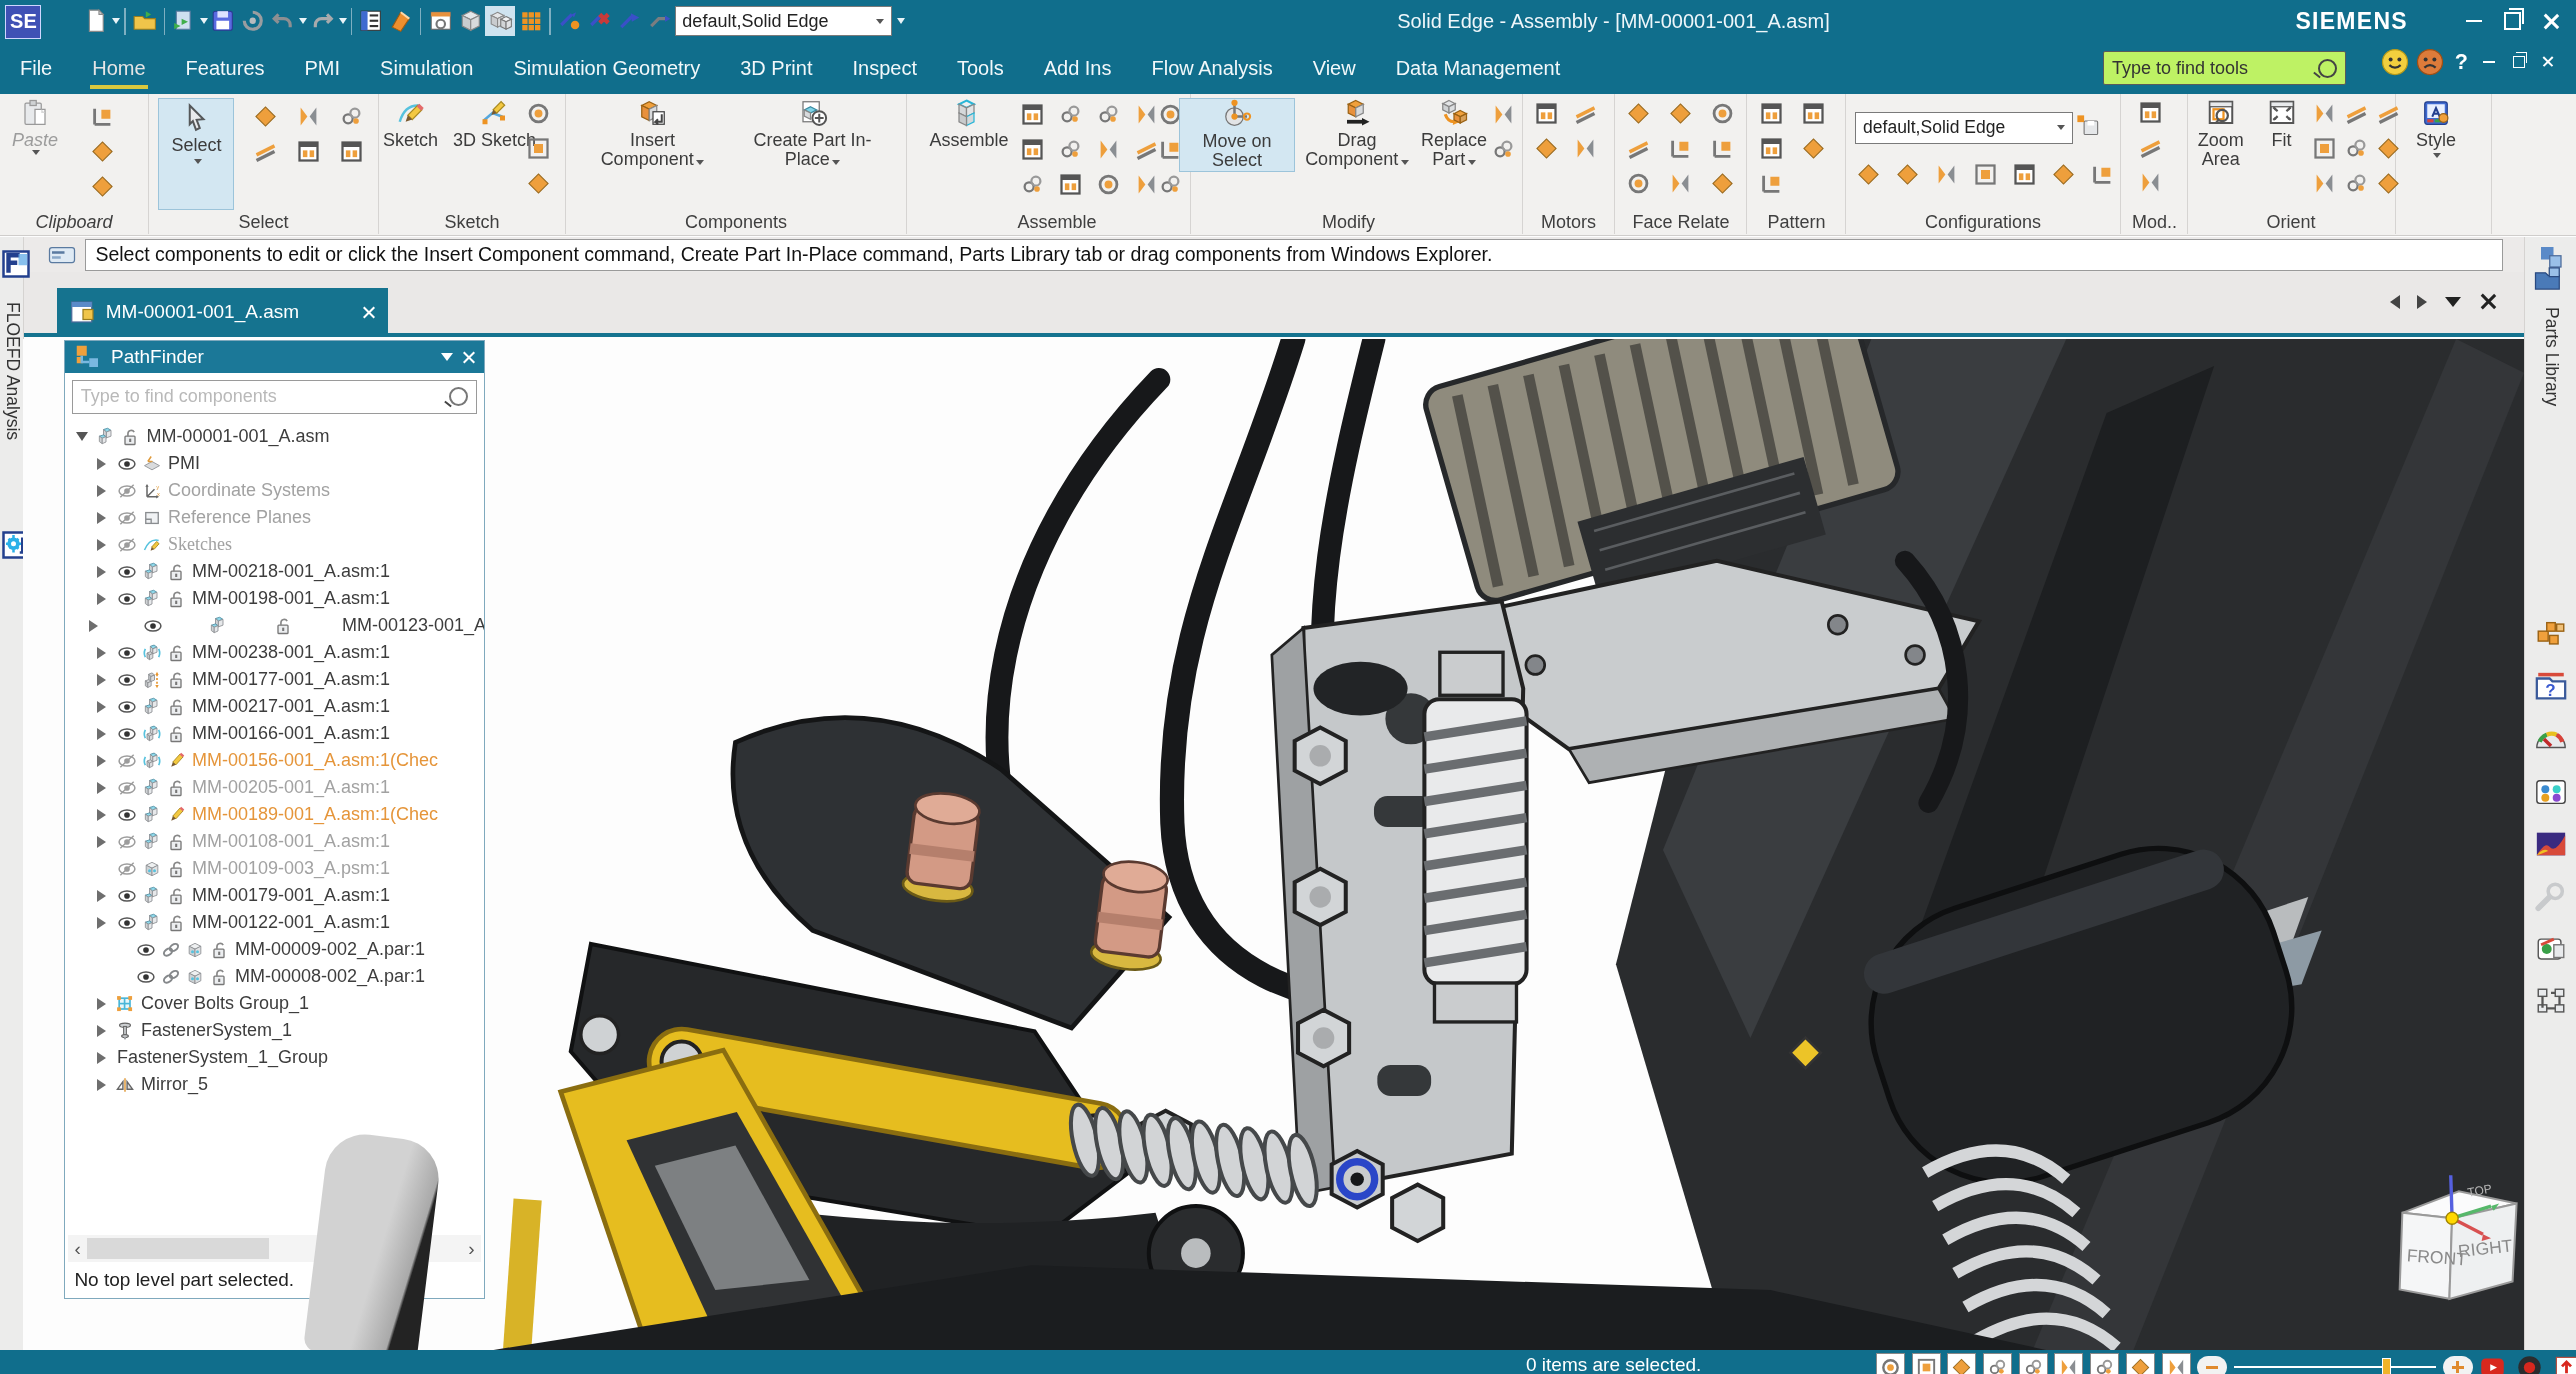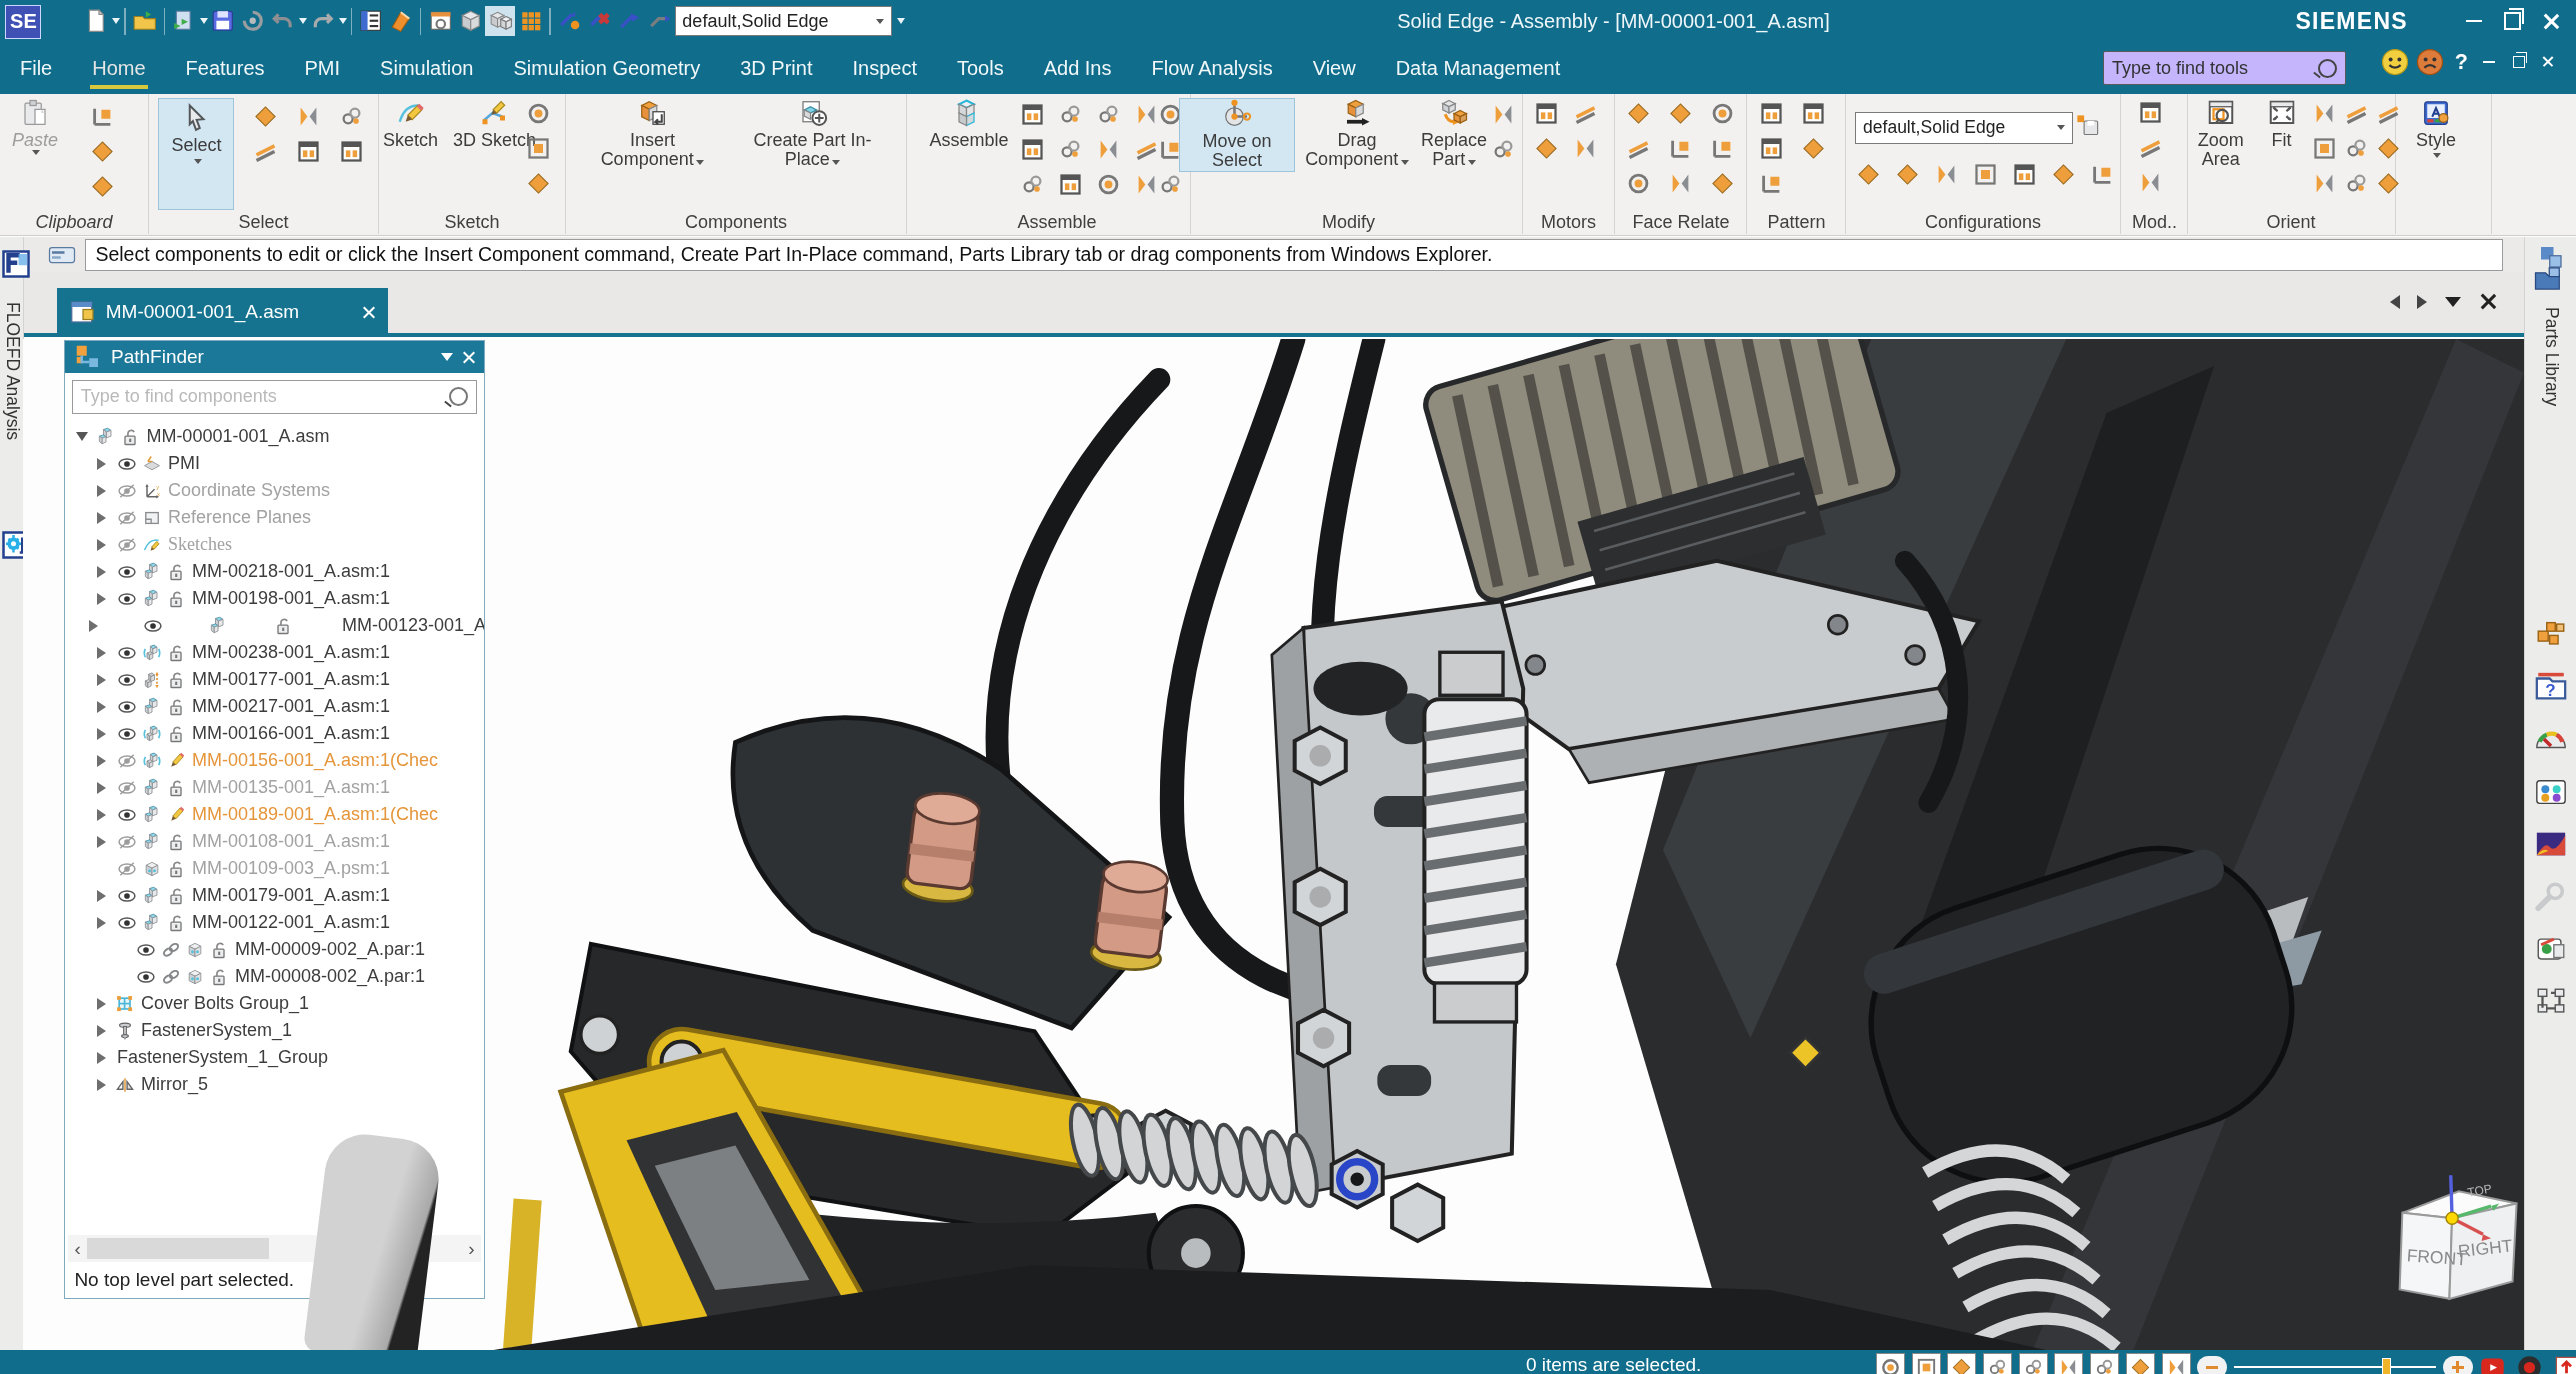--- a/index.html
+++ b/index.html
@@ -28,21 +28,21 @@
   .ic-restore{width:13.4px;height:13.4px;border:2px solid #fff;position:relative;}
   .ic-restore:before{content:"";position:absolute;left:3.4px;top:-6px;width:13.4px;height:13.4px;border:2px solid #fff;border-bottom:none;border-left:none;}
   .ic-close{position:relative;width:17.5px;height:17.5px;}
   .ic-close:before,.ic-close:after{content:"";position:absolute;left:8px;top:-0.7px;width:2.7px;height:19px;background:#fff;}
   .ic-close:before{transform:rotate(45deg);} .ic-close:after{transform:rotate(-45deg);}
   
   #menubar{left:0;top:42px;width:2576px;height:52px;background:#106e8c;display:flex;align-items:center;}
   .mtab{padding:0 20px;font-size:20px;color:#f2f8fa;height:52px;display:flex;align-items:center;position:relative;}
   .mtab.active{color:#e5e5e5;}
   .mtab.active:after{content:"";position:absolute;left:17.5px;right:17.5px;bottom:5.4px;height:3.4px;background:#d9c83e;}
-  #find-tools{left:2103px;top:51px;width:225px;height:32px;background:#c4b5fd;border:0.7px solid #5a5a5a;border-radius:2px;
+  #find-tools{left:2103px;top:51px;width:225px;height:32px;background:#bef264;border:0.7px solid #5a5a5a;border-radius:2px;
               display:flex;align-items:center;justify-content:space-between;padding:0 8px;font-size:18px;color:#333;}
   .mag{width:15px;height:15px;border:2px solid #444;border-radius:50%;position:relative;}
   .mag:after{content:"";position:absolute;width:8px;height:2px;background:#444;left:-7.4px;top:13.4px;transform:rotate(38deg);}
   #mb-right{left:2380px;top:47px;display:flex;align-items:center;gap:5.4px;}
   #mb-right svg{width:27px;height:27px;}
   .help-q{color:#fff;font-size:21.5px;font-weight:bold;padding:0 4px;}
   .mini-min{width:12px;height:2.7px;background:#fff;}
   .mini-restore{width:10px;height:10px;border:1.3px solid #fff;position:relative;}
   .mini-restore:before{content:"";position:absolute;left:2.7px;top:-4.7px;width:10px;height:10px;border:1.3px solid #fff;border-bottom:none;border-left:none;}
   .mini-close{position:relative;width:13.4px;height:13.4px;}
@@ -1659,21 +1659,21 @@
             <polygon points="7.5,13.5 12,11.5 12,18 7.5,20" fill="#e6e8ea" stroke="#8a8d90"></polygon>
           </svg>
         </span>
         <span class="tico">
           <svg viewBox="0 0 24 24">
             <rect x="6" y="11" width="12" height="10" rx="1" fill="#eceef0" stroke="#777" stroke-width="1.6"></rect>
             <path d="M9.5,11 V8 a4,4 0 0 1 7.5,-1.8" fill="none" stroke="#888" stroke-width="2"></path>
             <rect x="11" y="14" width="2.5" height="4" fill="#777"></rect>
           </svg>
         </span>
-        <span style="margin-left: 4px;">MM-00135-001_A.asm:1</span>
+        <span style="margin-left: 4px;">MM-00205-001_A.asm:1</span>
       </div>
       <div class="trow co" style="padding-left: 24px;">
         <span class="exp">
           <span class="tri-c"></span>
         </span>
         <span class="eye">
           <svg viewBox="0 0 24 24">
             <ellipse cx="12" cy="12" rx="9.5" ry="6" fill="none" stroke="#555" stroke-width="1.8"></ellipse>
             <circle cx="12" cy="12" r="3.4" fill="#333"></circle>
           </svg>

